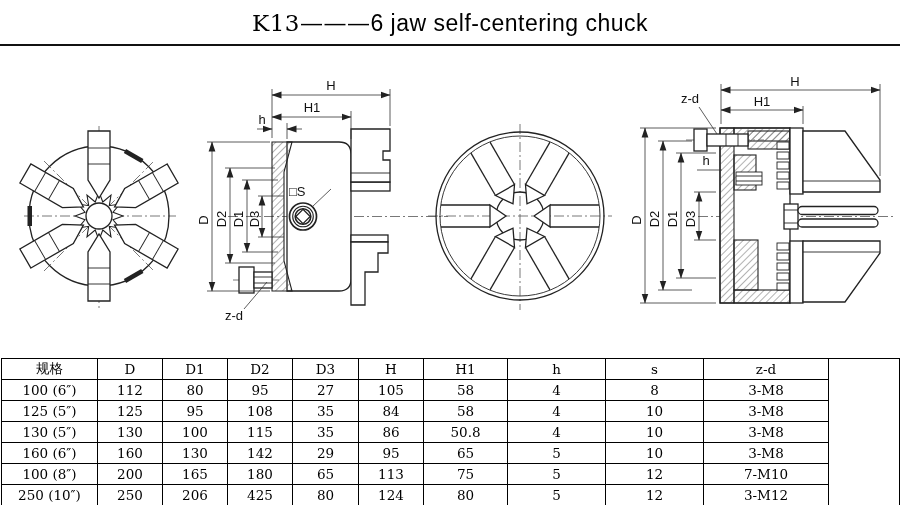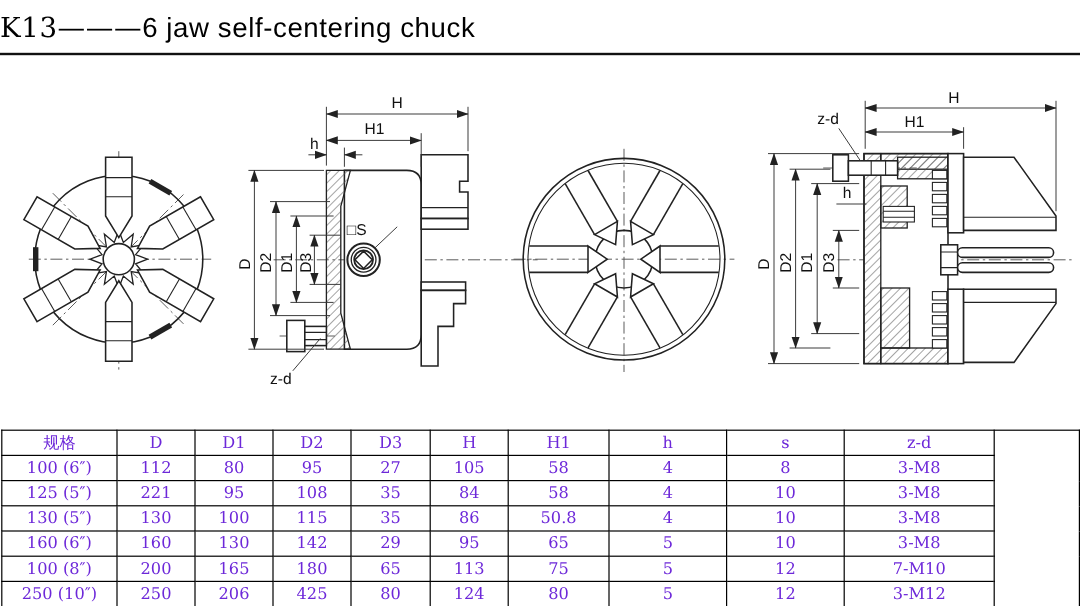--- a/index.html
+++ b/index.html
@@ -1,35 +1,35 @@
 <!DOCTYPE html>
 <html><head>
 <meta charset="utf-8">
 <style>
   html,body{margin:0;padding:0;background:#fff;}
   .page{position:relative;width:900px;height:505px;background:#fff;overflow:hidden;
         font-family:"Liberation Sans",sans-serif;color:#000;}
-  .title{position:absolute;top:10px;left:0;width:100%;font-size:23px;
+  .title{position:absolute;top:10px;left:0;width:100%;text-align:center;font-size:23px;
          letter-spacing:0.5px;white-space:nowrap;}
   .title .t-serif{font-family:"DejaVu Serif","Liberation Serif",serif;}
   .title .t-sans{font-family:"Liberation Sans",sans-serif;}
   .rule{position:absolute;top:44px;left:0;width:900px;height:0;border-top:2px solid #111;}
   svg.drawing{position:absolute;top:45px;left:0;}
   .ln{stroke:#222;stroke-width:1.3;fill:none;stroke-linejoin:miter;}
   .lnf{stroke:#222;stroke-width:1.3;fill:#fff;stroke-linejoin:miter;}
   .thin{stroke:#222;stroke-width:0.9;fill:none;}
   .thinf{stroke:#222;stroke-width:0.9;fill:#fff;}
   .cl{stroke:#555;stroke-width:0.8;fill:none;stroke-dasharray:10 3 2 3;}
   .dim{stroke:#333;stroke-width:0.8;fill:none;}
   .hat{fill:url(#hatch);stroke:#222;stroke-width:1.1;}
   .lbl{font-family:"Liberation Sans",sans-serif;font-size:13px;fill:#111;}
   .mark{fill:#222;stroke:none;}
   table.spec{position:absolute;top:358px;left:1px;width:898px;border-collapse:collapse;
         table-layout:fixed;font-family:"DejaVu Serif","Liberation Serif",serif;
-        font-size:13.5px;color:#6d28d9;}
+        font-size:13.5px;color:#000000;}
   table.spec th,table.spec td{border:1px solid #000;text-align:center;vertical-align:middle;
         padding:0;height:20px;font-weight:normal;white-space:nowrap;overflow:hidden;}
 </style>
 </head>
 <body>
 
 <div class="page">
 
   <div class="title"><span class="t-serif">K13———</span><span class="t-sans">6 jaw self-centering chuck</span></div>
   <div class="rule"></div>
@@ -337,21 +337,21 @@
       <td>95</td>
       <td>27</td>
       <td>105</td>
       <td>58</td>
       <td>4</td>
       <td>8</td>
       <td>3-M8</td>
     </tr>
     <tr>
       <td>125 (5″)</td>
-      <td>221</td>
+      <td>125</td>
       <td>95</td>
       <td>108</td>
       <td>35</td>
       <td>84</td>
       <td>58</td>
       <td>4</td>
       <td>10</td>
       <td>3-M8</td>
     </tr>
     <tr>

